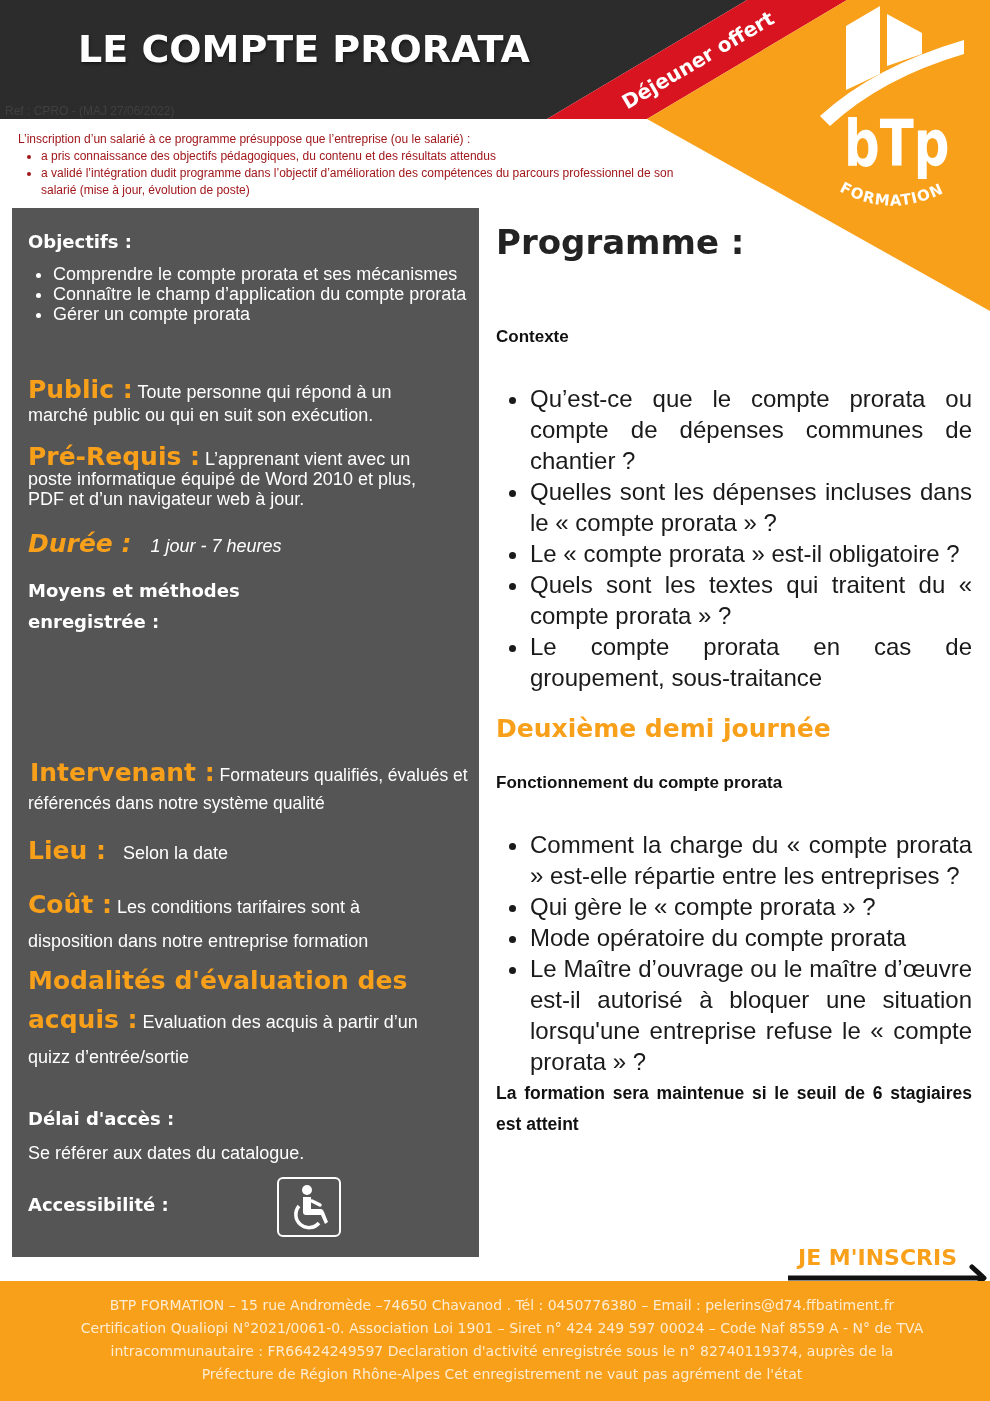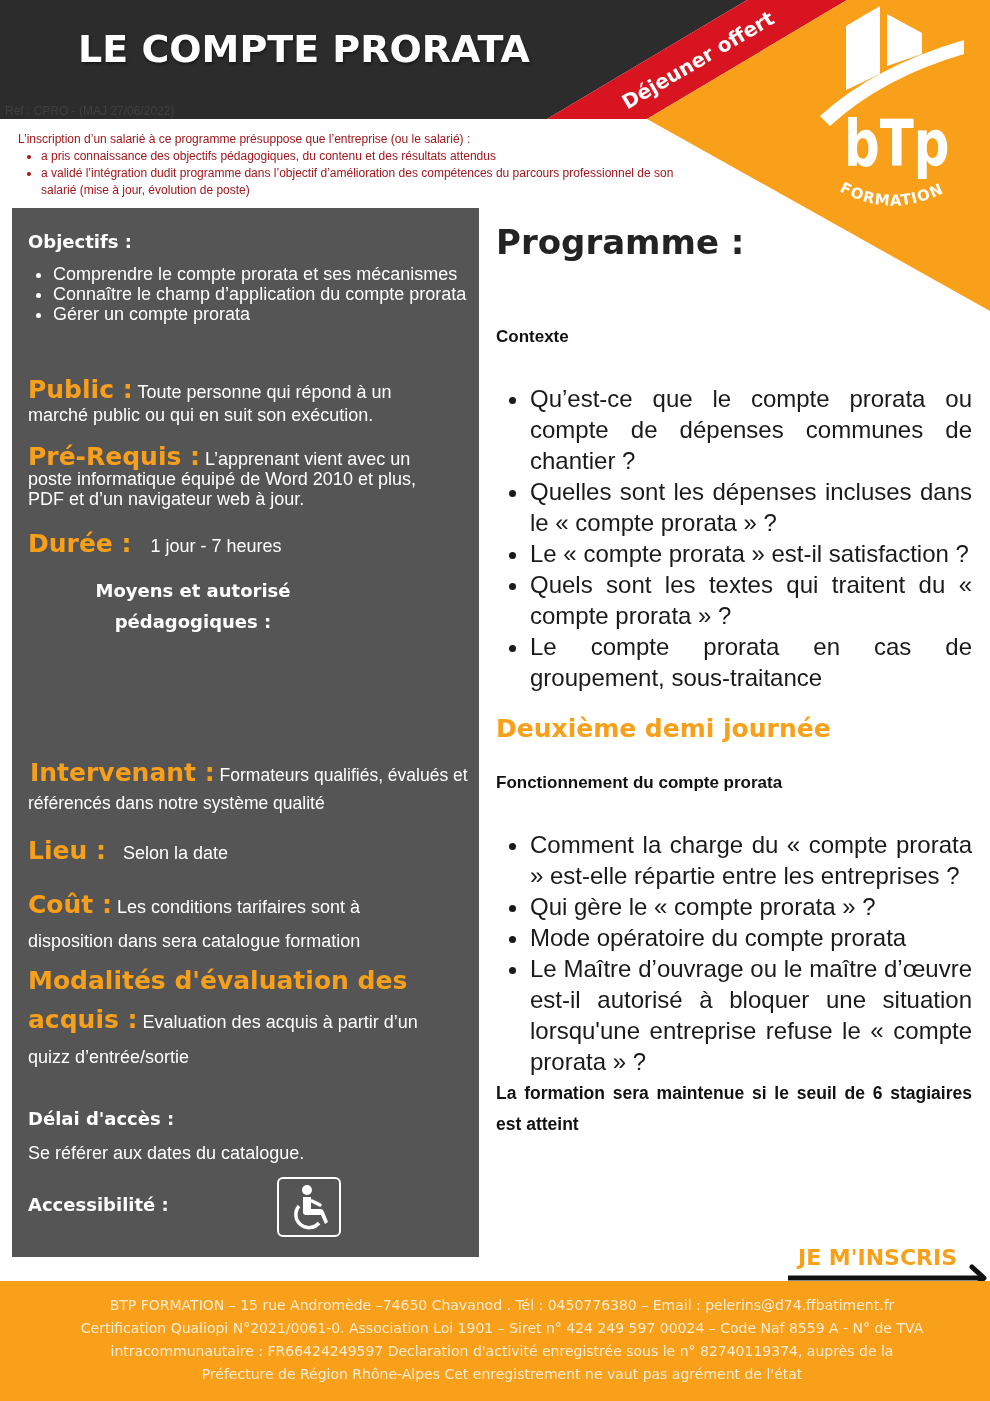--- a/index.html
+++ b/index.html
@@ -7,21 +7,21 @@
   .abs { position: absolute; }
   .bg-shapes { position: absolute; left: 0; top: 0; }
   .title { left: 78px; top: 26px; font-family: "DejaVu Sans", sans-serif; font-weight: bold; font-size: 38px; line-height: 46px; color: #ffffff; white-space: nowrap; text-shadow: 1px 2px 3px rgba(0,0,0,0.45); }
   .ref { left: 5px; top: 103px; font-size: 12px; line-height: 16px; color: #404040; white-space: nowrap; }
   .banner { left: 603px; top: 48px; width: 190px; text-align: center; font-family: "DejaVu Sans", sans-serif; font-weight: bold; font-size: 20px; line-height: 24px; color: #ffffff; transform: rotate(-30.5deg); transform-origin: 50% 50%; white-space: nowrap; }
   .logo { position: absolute; left: 780px; top: 0; }
   .notice { left: 18px; top: 131px; width: 680px; font-size: 12px; line-height: 17px; color: #a0171c; }
   .notice ul { margin: 0; padding-left: 23px; }
   .notice li { margin: 0; }
   .panel { left: 12px; top: 208px; width: 467px; height: 1049px; background: #555555; }
-  .h-or { font-family: "DejaVu Sans", sans-serif; font-weight: bold; color: #f9a01b; font-size: 25px; text-align: center; }
+  .h-or { font-family: "DejaVu Sans", sans-serif; font-weight: bold; color: #f9a01b; font-size: 25px; }
   .blk { position: absolute; color: #ffffff; font-size: 18px; }
   .blk ul { margin: 0; padding-left: 25px; }
   .blk li { margin: 0; }
   .just { text-align: justify; }
   .prog-title { left: 496px; top: 222px; font-family: "DejaVu Sans", sans-serif; font-weight: bold; font-size: 34px; line-height: 40px; color: #232323; white-space: nowrap; }
   .half-title { font-family: "DejaVu Sans", sans-serif; font-weight: bold; font-size: 25px; line-height: 30px; color: #f9a01b; white-space: nowrap; }
   .sub-title { font-weight: bold; font-size: 17px; line-height: 22px; color: #111111; white-space: nowrap; }
   .rlist { left: 496px; width: 476px; font-size: 24px; line-height: 31px; color: #1a1a1a; text-align: justify; }
   .rlist ul { margin: 0; padding-left: 34px; }
   .rlist li { margin: 0; }
@@ -85,40 +85,40 @@
   <div class="blk" style="left:28px; top:378px; width:400px; line-height:23px;">
     <span class="h-or" style="line-height:23px;">Public :</span>
     <span>Toute personne qui répond à un marché public ou qui en suit son exécution.</span>
   </div>
 
   <div class="blk" style="left:28px; top:447px; width:428px; line-height:20px;">
     <span class="h-or" style="line-height:20px;">Pré-Requis :</span>
     <span>L’apprenant vient avec un poste informatique équipé de Word 2010 et plus, PDF et d’un navigateur web à jour.</span>
   </div>
 
-  <div class="blk" style="left:28px; top:531px; width:440px; line-height:26px;">
+  <div class="blk" style="left:28px; top:531px; width:440px; line-height:26px;font-style:italic;">
     <span class="h-or" style="line-height:26px;">Durée :</span>
     <span style="margin-left:14px;">1 jour - 7 heures</span>
   </div>
 
-  <div class="blk h-or" style="left:28px; top:575px; width:330px; line-height:31px;">Moyens et autorisé pédagogiques :</div>
+  <div class="blk h-or" style="left:28px; top:575px; width:330px; line-height:31px;">Moyens et méthodes enregistrée :</div>
 
   <div class="blk" style="left:28px; top:759px; width:450px; line-height:28px; font-size:17.5px;">
     <span class="h-or" style="line-height:28px; margin-left:2px;">Intervenant :</span>
     <span>Formateurs qualifiés, évalués et référencés dans notre système qualité</span>
   </div>
 
   <div class="blk" style="left:28px; top:837px; width:440px; line-height:28px;">
     <span class="h-or" style="line-height:28px;margin-top:36px;">Lieu :</span>
     <span style="margin-left:12px;">Selon la date</span>
   </div>
 
   <div class="blk" style="left:28px; top:888px; width:372px; line-height:34px;">
     <span class="h-or" style="line-height:34px;">Coût :</span>
-    <span>Les conditions tarifaires sont à disposition dans sera catalogue formation</span>
+    <span>Les conditions tarifaires sont à disposition dans notre entreprise formation</span>
   </div>
 
   <div class="blk" style="left:28px; top:963px; width:420px; line-height:35.5px;">
     <span class="h-or" style="line-height:35.5px;">Modalités d'évaluation des acquis :</span>
     <span>Evaluation des acquis à partir d’un quizz d’entrée/sortie</span>
   </div>
 
   <div class="blk h-or" style="left:28px; top:1104px; line-height:30px;">Délai d'accès :</div>
   <div class="blk" style="left:28px; top:1141px; line-height:24px;">Se référer aux dates du catalogue.</div>
 
@@ -132,21 +132,21 @@
     </svg>
   </div>
 
   <div class="abs prog-title">Programme :</div>
 
   <div class="abs sub-title" style="left:496px; top:326px;">Contexte</div>
   <div class="abs rlist" style="top:383px;">
     <ul>
       <li>Qu’est-ce que le compte prorata ou compte de dépenses communes de chantier ?</li>
       <li>Quelles sont les dépenses incluses dans le « compte prorata » ?</li>
-      <li>Le « compte prorata » est-il satisfaction ?</li>
+      <li>Le « compte prorata » est-il obligatoire ?</li>
       <li>Quels sont les textes qui traitent du « compte prorata » ?</li>
       <li>Le compte prorata en cas de groupement, sous-traitance</li>
     </ul>
   </div>
 
   <div class="abs half-title" style="left:496px; top:714px;">Deuxième demi journée</div>
   <div class="abs sub-title" style="left:496px; top:772px;">Fonctionnement du compte prorata</div>
   <div class="abs rlist" style="top:829px;">
     <ul>
       <li>Comment la charge du « compte prorata » est-elle répartie entre les entreprises ?</li>

